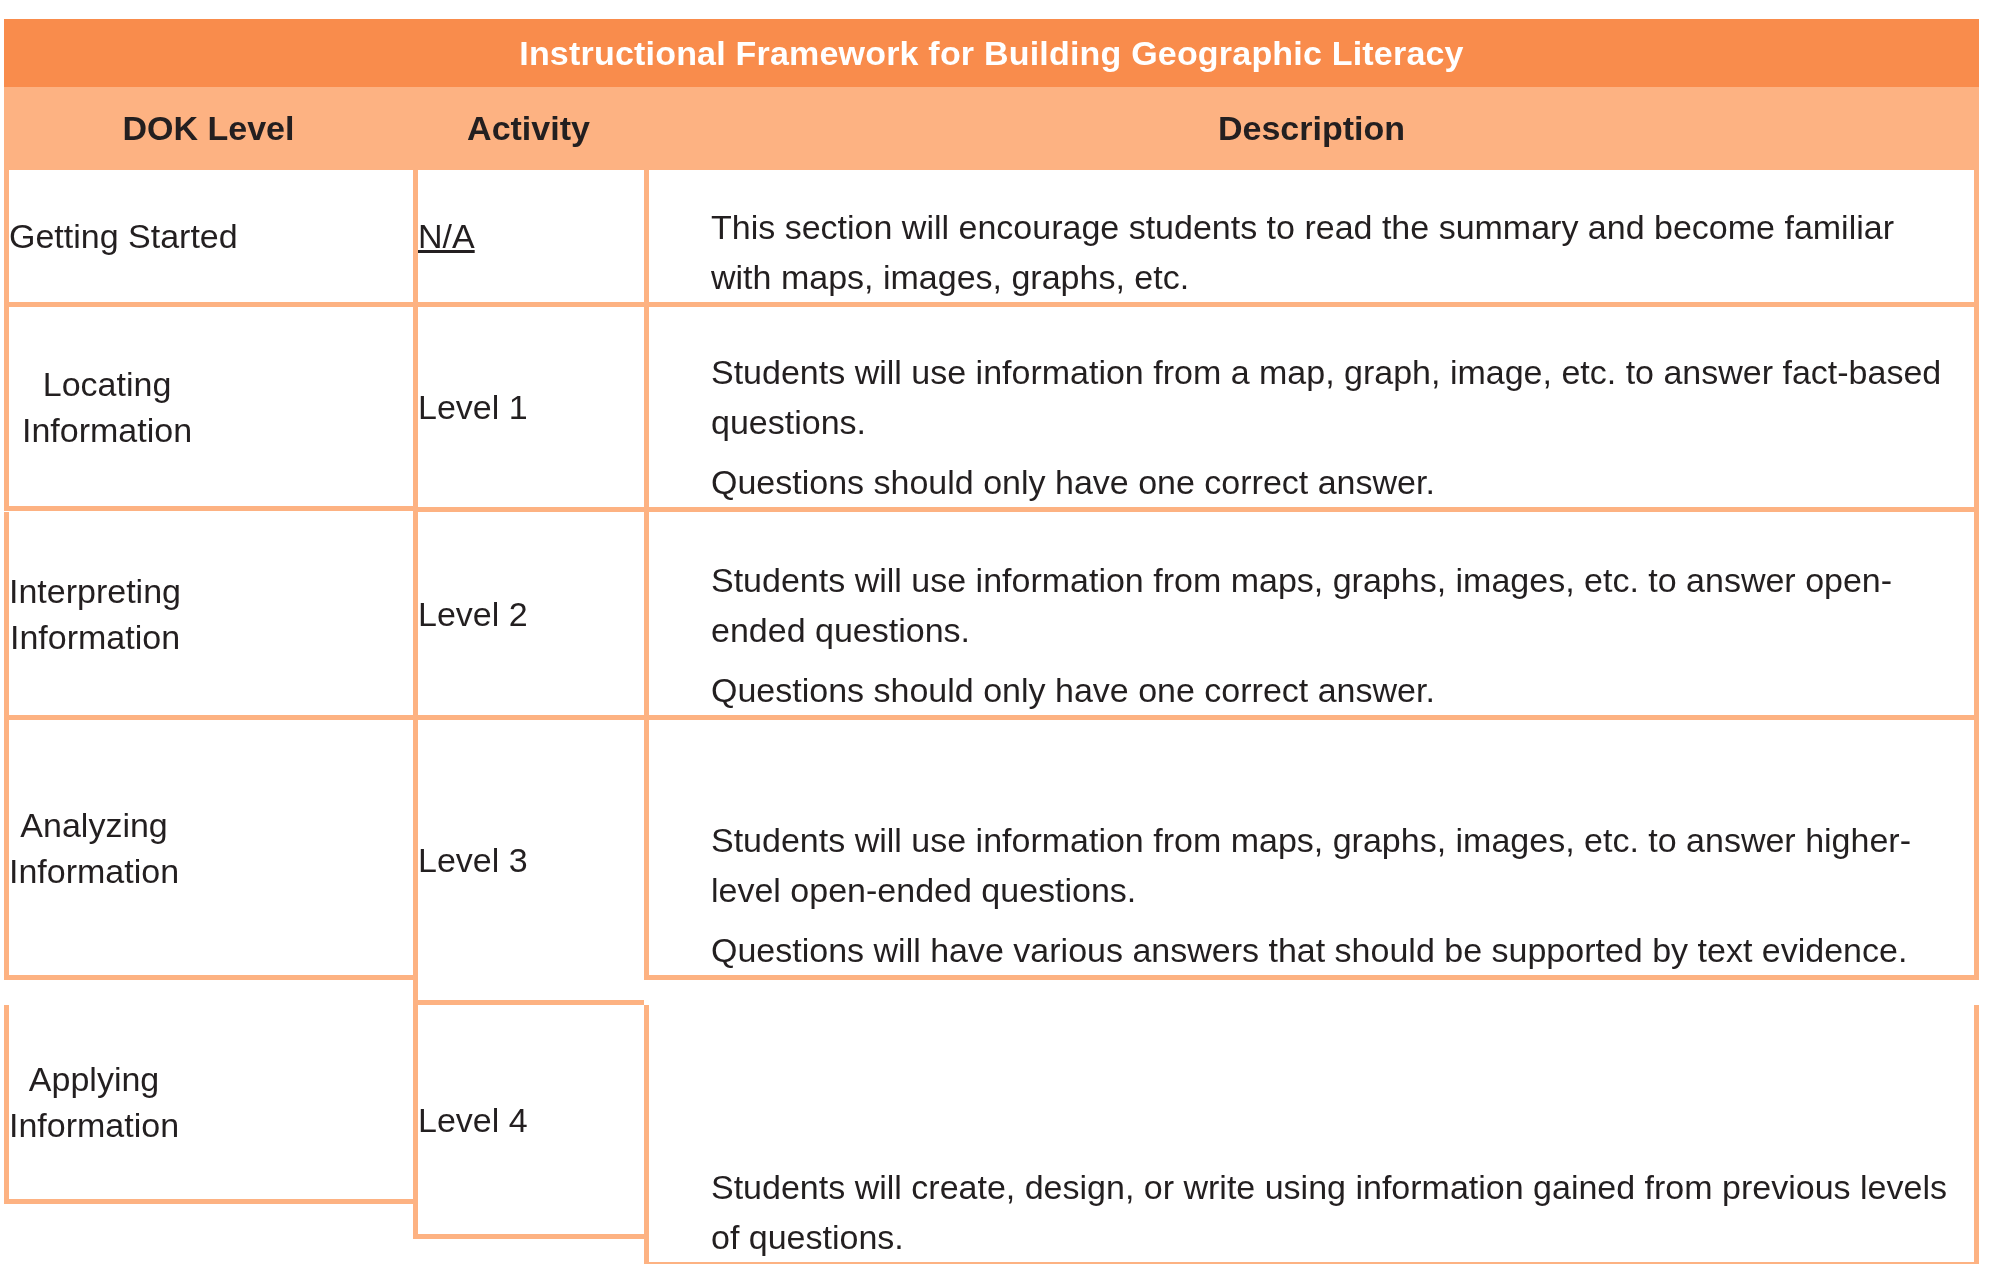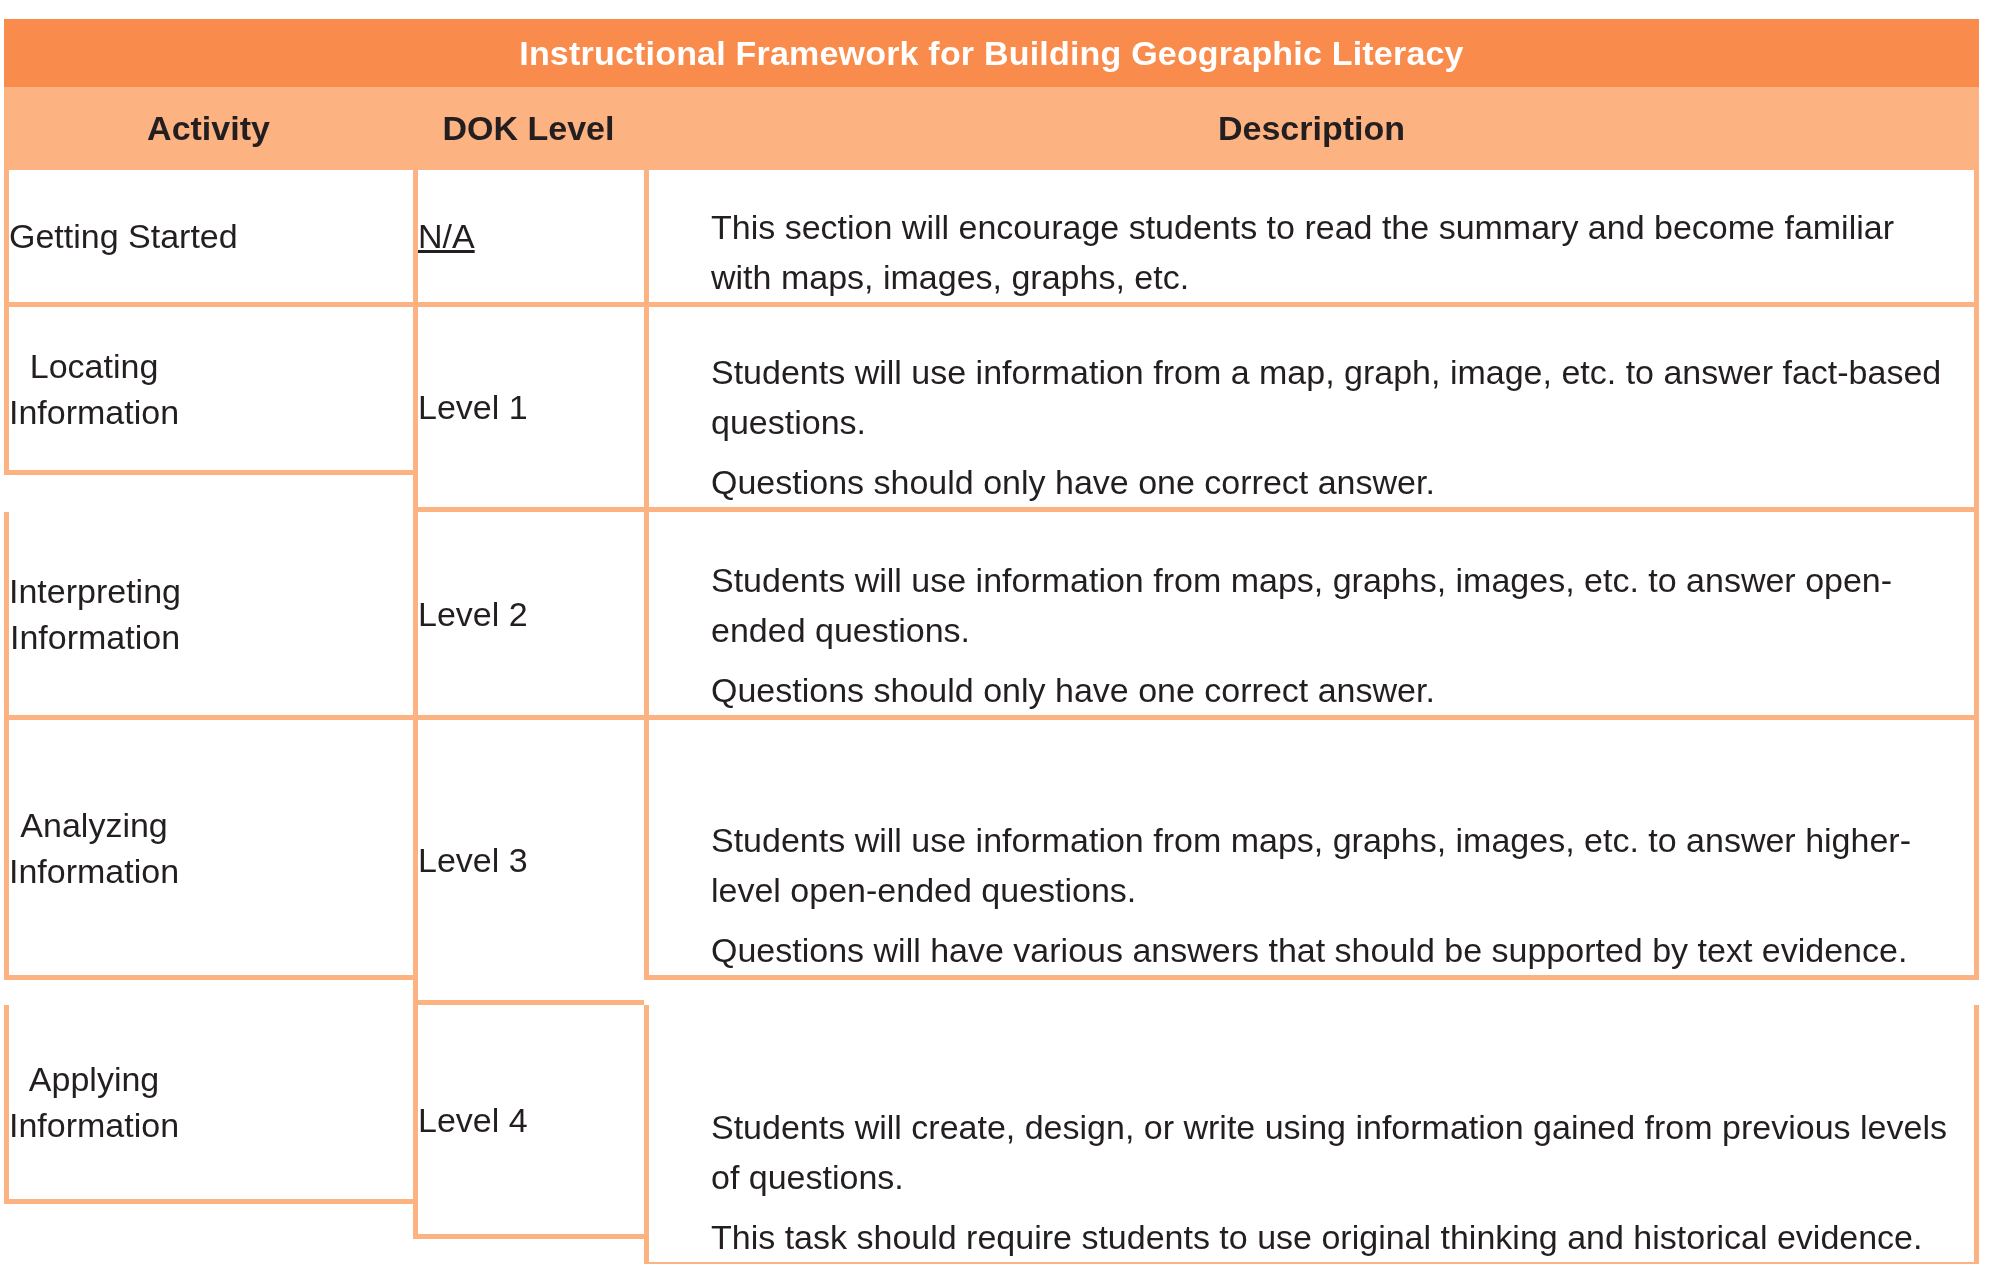--- a/index.html
+++ b/index.html
@@ -85,38 +85,38 @@
     margin-top: 10px;
   }
 </style>
 </head>
 <body>
 
 <div class="framework">
   <div class="title-bar">Instructional Framework for Building Geographic Literacy</div>
 
   <div class="grid">
+    <div class="hdr">DOK Level</div>
     <div class="hdr">Activity</div>
-    <div class="hdr">DOK Level</div>
     <div class="hdr">Description</div>
 
     <div class="row">
       <div class="cell center" style="height:137px;">
         <span class="activity-text">Getting Started</span>
       </div>
       <div class="cell center" style="height:137px;text-decoration:underline;">
         <span>N/A</span>
       </div>
       <div class="cell desc last" style="height:137px;">
         <span class="para">This section will encourage students to read the summary and become familiar with maps, images, graphs, etc.</span>
       </div>
     </div>
 
     <div class="row">
-      <div class="cell center" style="height:168px;">
+      <div class="cell center" style="height:204px;padding-left:13px;">
         <span class="activity-text">Locating
 Information</span>
       </div>
       <div class="cell center" style="height:205px;">
         <span>Level 1</span>
       </div>
       <div class="cell desc last" style="height:205px;">
         <span class="para">Students will use information from a map, graph, image, etc. to answer fact-based questions.</span>
         <span class="para">Questions should only have one correct answer.</span>
       </div>
@@ -153,17 +153,16 @@
     <div class="row">
       <div class="cell center" style="height:199px;">
         <span class="activity-text">Applying
 Information</span>
       </div>
       <div class="cell center" style="height:234px;">
         <span>Level 4</span>
       </div>
       <div class="cell desc last" style="height:262px;">
         <span class="para">Students will create, design, or write using information gained from previous levels of questions.</span>
-        <span class="para">This task should require students to use original thinking and historical evidence.</span>
       </div>
     </div>
   </div>
 </div>
 
 </body></html>

